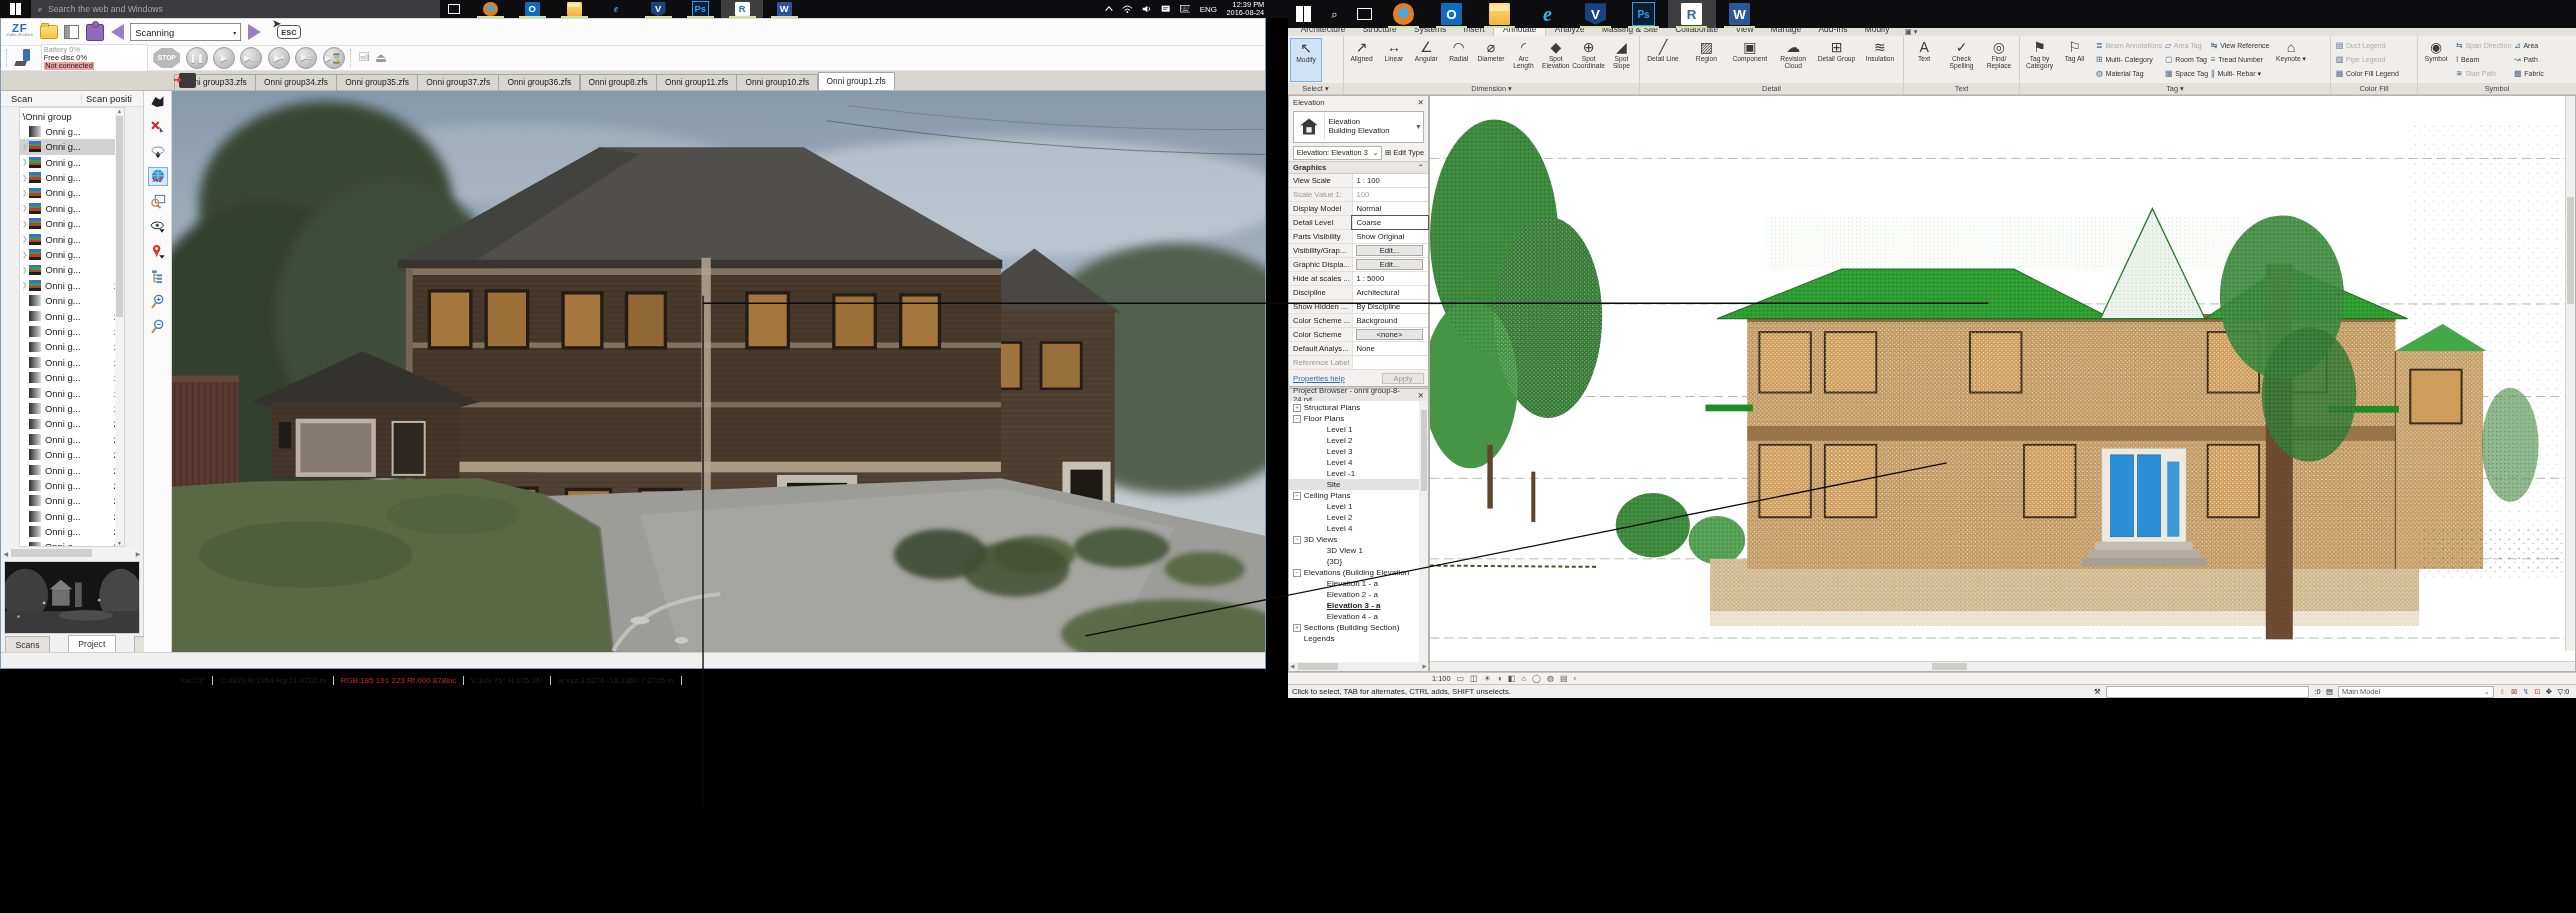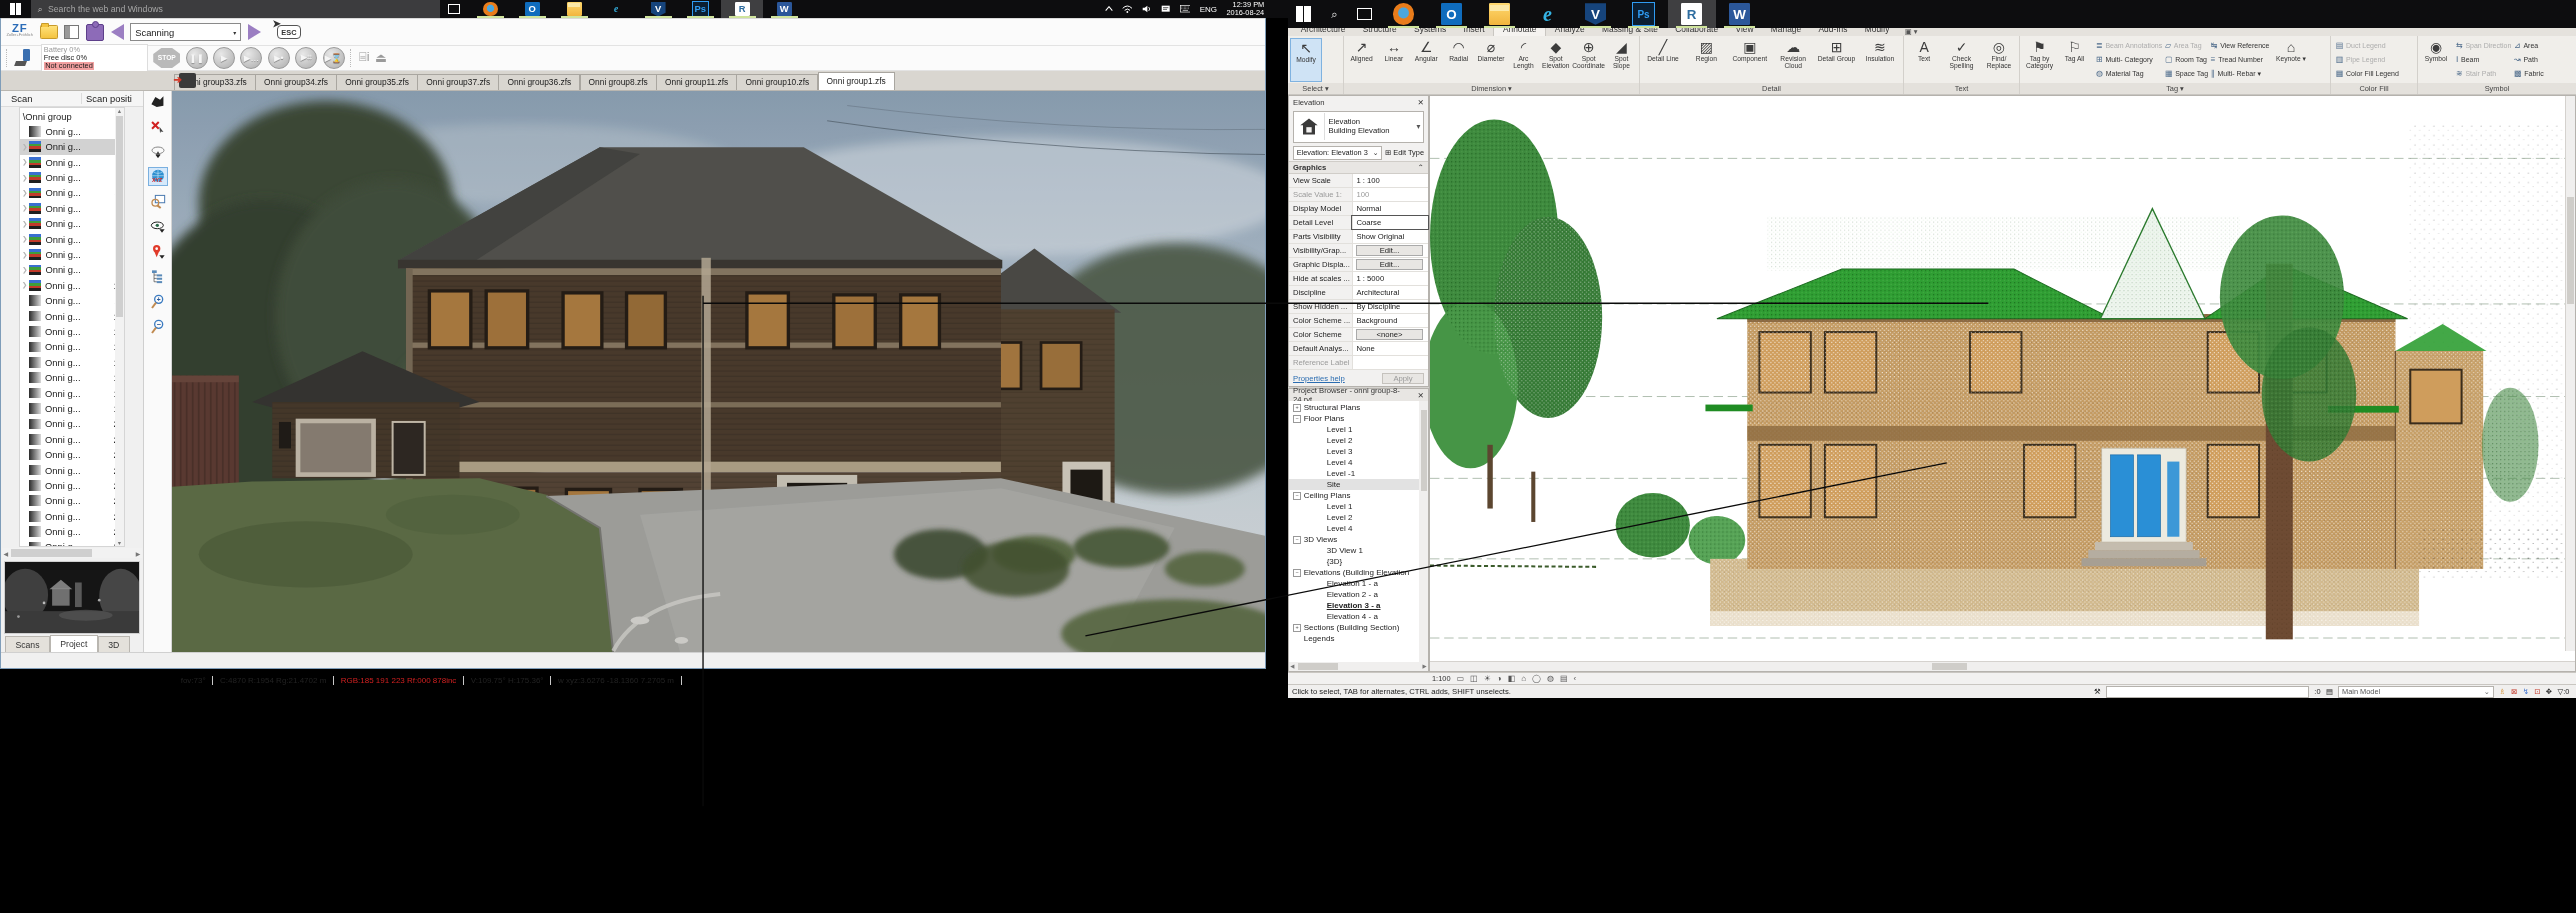--- a/index.html
+++ b/index.html
@@ -546,21 +546,21 @@
             <polygon points="66,40 83,26 100,40" fill="#8a8a8a" opacity="0.9"></polygon>
             <rect x="104" y="30" width="10" height="36" fill="#6a6a6a" opacity="0.8"></rect>
             <rect x="0" y="72" width="200" height="32" fill="#3a3a3a"></rect>
             <ellipse cx="120" cy="78" rx="40" ry="8" fill="#555" opacity="0.7"></ellipse>
             <circle cx="58" cy="60" r="2" fill="#bbb"></circle>
               <circle cx="140" cy="56" r="2" fill="#aaa"></circle>
               <circle cx="20" cy="80" r="2" fill="#999"></circle>
           </svg>
         </div>
         <div class="zf-foottabs">
-          <span style="display:flex;align-items:flex-end;gap:0;justify-content:space-between;">
+          <span style="display:flex;align-items:flex-end;gap:18px;justify-content:space-between;">
 
           <span class="zf-foottab">
                 <span>Scans</span>
               </span>
               <span class="zf-foottab active">
                 <span>Project</span>
               </span>
               <span class="zf-foottab">
                 <span>3D</span>
               </span>

